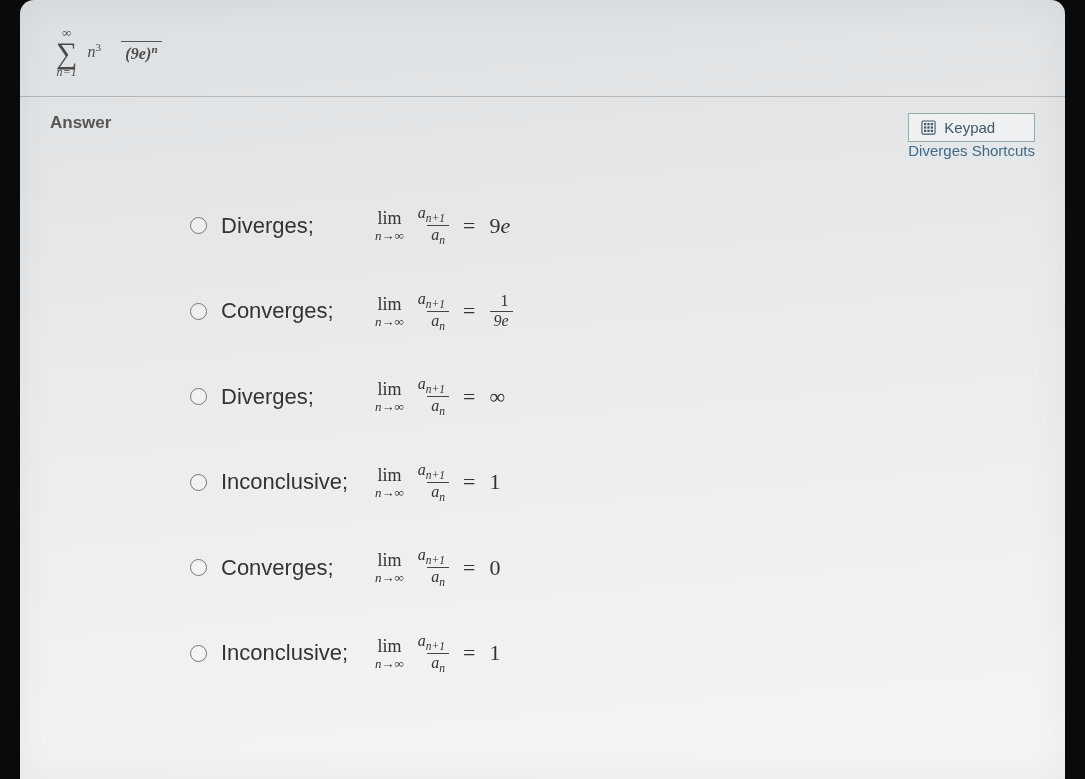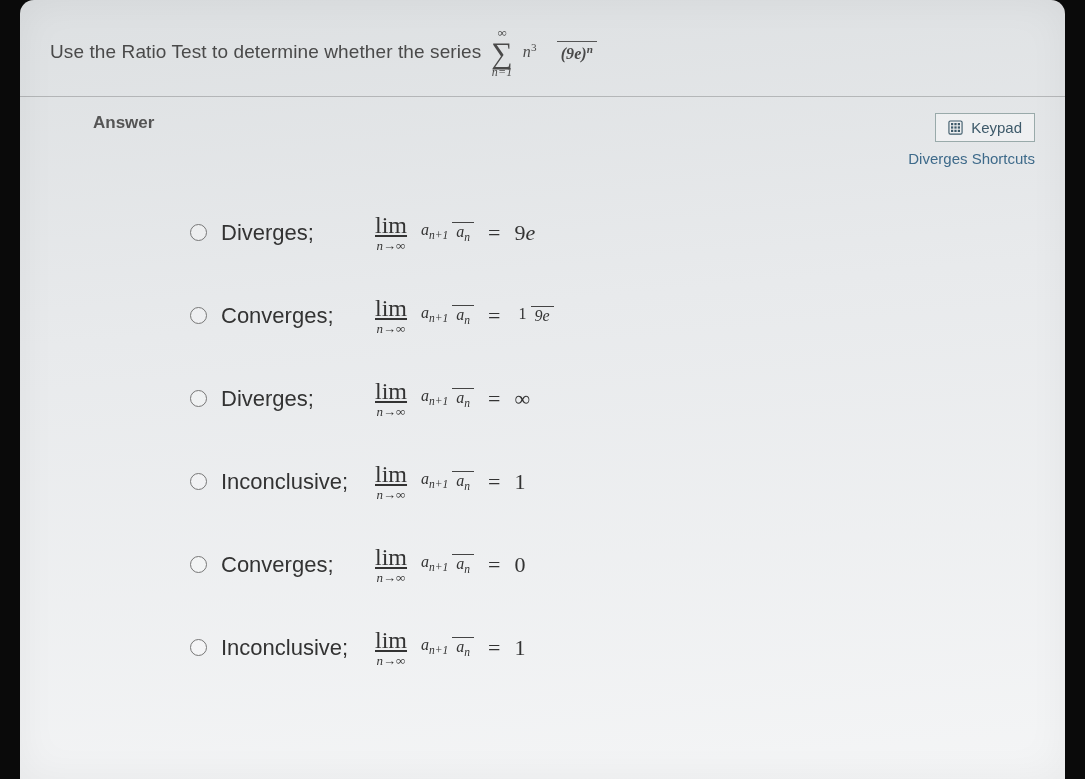--- a/index.html
+++ b/index.html
@@ -65,32 +65,30 @@
   .sub { font-size: 0.72em; vertical-align: sub; font-style: italic;}
   .divider {
     border-top: 1px solid rgba(0,0,0,0.2);
     margin: 18px -30px 0 -30px;
   }
   .answer-row {
     margin-top: 16px;
     display: flex;
     justify-content: space-between;
     align-items: flex-start;
-    margin-left: 43px;
   }
   .answer-label {
     font-weight: 700;
     font-size: 17px;
     color: #555;
   }
   .right-buttons {
     display: flex;
     flex-direction: column;
-    align-items: flex-end;
-    gap: 8px;
+    gap: 0;
   }
   .keypad-btn {
     display: inline-flex;
     align-items: center;
     gap: 8px;
     border: 1px solid #9aa;
     padding: 5px 12px;
     font-size: 15px;
     background: rgba(255,255,255,0.4);
     color: #3e5a6a;
@@ -132,26 +130,26 @@
     align-items: center;
     font-family: "Cambria Math","Times New Roman",serif;
     gap: 10px;
   }
   .lim-block {
     display: inline-flex;
     flex-direction: column;
     align-items: center;
     line-height: 1;
   }
-  .lim-word { font-size: 24px; text-decoration: underline; }
+  .lim-word { font-size: 18px; }
   .lim-sub { font-size: 13px; font-style: italic; margin-top: 2px;}
   .ratio-frac {
     display: inline-flex;
-    flex-direction: row;
-    align-items: flex-start;
+    flex-direction: column;
+    align-items: flex-end;
     line-height: 1.05;
   }
   .ratio-frac .rn { font-size: 16px; font-style: italic; padding: 0 4px 1px 4px;}
   .ratio-frac .rd { font-size: 16px; font-style: italic; border-top: 1.3px solid #444; padding: 1px 4px 0 4px;}
   .eq { font-size: 22px; font-family: "Cambria Math","Times New Roman",serif; margin: 0 4px; }
   .rhs { font-size: 22px; font-family: "Cambria Math","Times New Roman",serif; font-style: normal; }
   .tail { font-size: 21px; margin-left: 12px; font-family: "Segoe UI", Arial, sans-serif; }
   .keypad-icon {
     width: 15px; height: 15px;
     display: inline-block;
@@ -159,21 +157,20 @@
   .keypad-icon svg { display:block; }
   .ital { font-style: italic; font-family: "Cambria Math","Times New Roman",serif; }
 </style>
 </head>
 <body>
 
 <div class="page">
 
   <div class="question">
     <div class="line1">
-      <span>Use the Ratio Test to determine whether the series</span>
       <span class="formula-sum">
         <span class="sigma-wrap">
           <span class="sigma-top">∞</span>
           <span class="sigma">∑</span>
           <span class="sigma-bot">n=1</span>
         </span>
         <span class="frac">
           <span class="num"><span class="ital">n</span><span class="sup">3</span></span>
           <span class="den">(9<span class="ital">e</span>)<span class="sup ital">n</span></span>
         </span>

